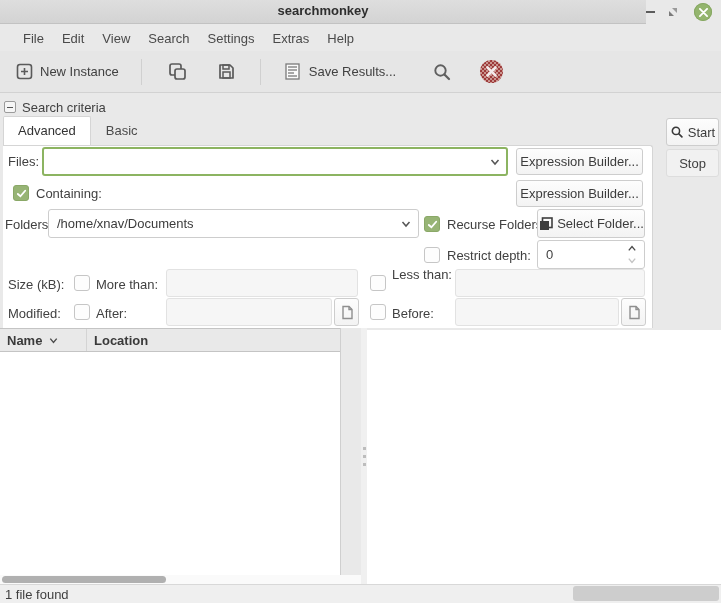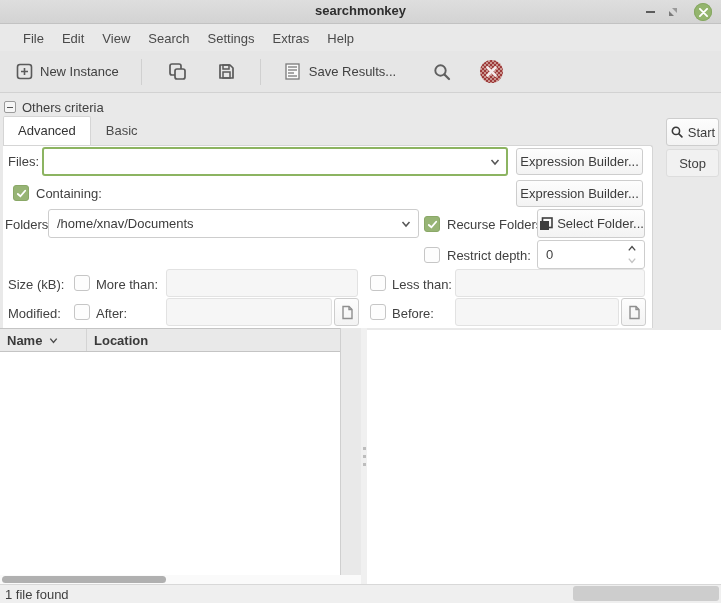--- a/index.html
+++ b/index.html
@@ -5,21 +5,21 @@
   html,body{margin:0;padding:0;background:#cfcfcf;}
   *{box-sizing:border-box;}
   .window{
     position:relative;width:721px;height:603px;overflow:hidden;
     background:#e9e9e9;font-family:"Liberation Sans",sans-serif;
     font-size:13px;color:#414141;outline:1px solid #b6b6b6;
   }
   .abs{position:absolute;}
   .lbl{white-space:nowrap;color:#414141;}
   
-  .titlebar{left:0;top:0;width:721px;height:24px;background:linear-gradient(#dedede,#d3d3d3);border-bottom:1px solid #c2c2c2;}
+  .titlebar{left:0;top:0;width:646px;height:24px;background:linear-gradient(#dedede,#d3d3d3);border-bottom:1px solid #c2c2c2;}
   .title{position:absolute;left:0;right:0;top:3px;text-align:center;font-weight:bold;color:#2e2e2e;}
   .winbtn{position:absolute;top:3px;width:18px;height:18px;display:flex;align-items:center;justify-content:center;cursor:default;}
   .min-glyph{width:9px;height:2px;background:#5c5c5c;}
   .close-btn{border-radius:50%;background:#94b56e;box-shadow:inset 0 0 0 1px #86a762;}
   
   .menubar{left:12px;top:25px;width:721px;height:26px;display:flex;align-items:center;padding-left:2px;}
   .menu-item{padding:4px 9px;color:#4a4a4a;}
   
   .toolbar{left:0;top:51px;width:721px;height:42px;background:#e6e6e6;border-bottom:1px solid #d2d2d2;display:flex;align-items:center;padding-left:8px;gap:6px;}
   .tbtn{display:flex;align-items:center;gap:7px;padding:6px 8px;border-radius:3px;color:#414141;}
@@ -137,21 +137,21 @@
       <span class="icon-stop">
         <svg viewBox="0 0 23 23">
             <path d="M7.5 7.5 L15.5 15.5 M15.5 7.5 L7.5 15.5" stroke="#f3eaea" stroke-width="2.6" stroke-linecap="round"></path>
           </svg>
       </span>
     </div>
   </div>
 
   <div class="abs expander-row">
     <span class="exp-box"></span>
-    <span class="lbl">Others criteria</span>
+    <span class="lbl">Search criteria</span>
   </div>
 
   <div class="abs tabs">
     <div class="tab active">Advanced</div>
     <div class="tab">Basic</div>
   </div>
 
   <div class="abs panel"></div>
 
   <span class="abs lbl" style="left:8px;top:154px;">Files:</span>
@@ -204,21 +204,21 @@
           <path d="M2.5 4 L6 8 L9.5 4" fill="none" stroke="#c3c3c3" stroke-width="1.5"></path>
         </svg>
     </span>
   </div>
 
   <span class="abs lbl" style="left:8px;top:277px;">Size (kB):</span>
   <span class="abs cb" style="left:74px;top:275px;"></span>
   <span class="abs lbl" style="left:96px;top:277px;">More than:</span>
   <input class="abs input dis-input" style="left: 166px; top: 269px; width: 192px; height: 28px;" value="">
   <span class="abs cb" style="left:370px;top:275px;"></span>
-  <span class="abs lbl" style="left:392px;top:277px;">Less than:</span>
+  <span class="abs lbl" style="left:392px;top:267px;">Less than:</span>
   <input class="abs input dis-input" style="left: 455px; top: 269px; width: 190px; height: 28px;" value="">
 
   <span class="abs lbl" style="left:8px;top:306px;">Modified:</span>
   <span class="abs cb" style="left:74px;top:304px;"></span>
   <span class="abs lbl" style="left:96px;top:306px;">After:</span>
   <input class="abs input dis-input" style="left: 166px; top: 298px; width: 166px; height: 28px;" value="">
   <button class="abs btn" style="left:334px;top:298px;width:25px;height:28px;padding:0;">
     <svg style="width:14px;height:15px;" viewBox="0 0 14 15">
       <path d="M3 1.5 h6 l3 3 v9 H3 Z" fill="none" stroke="#8f8f8f" stroke-width="1.4"></path>
       <path d="M9 1.5 v3 h3" fill="none" stroke="#8f8f8f" stroke-width="1.4"></path>

